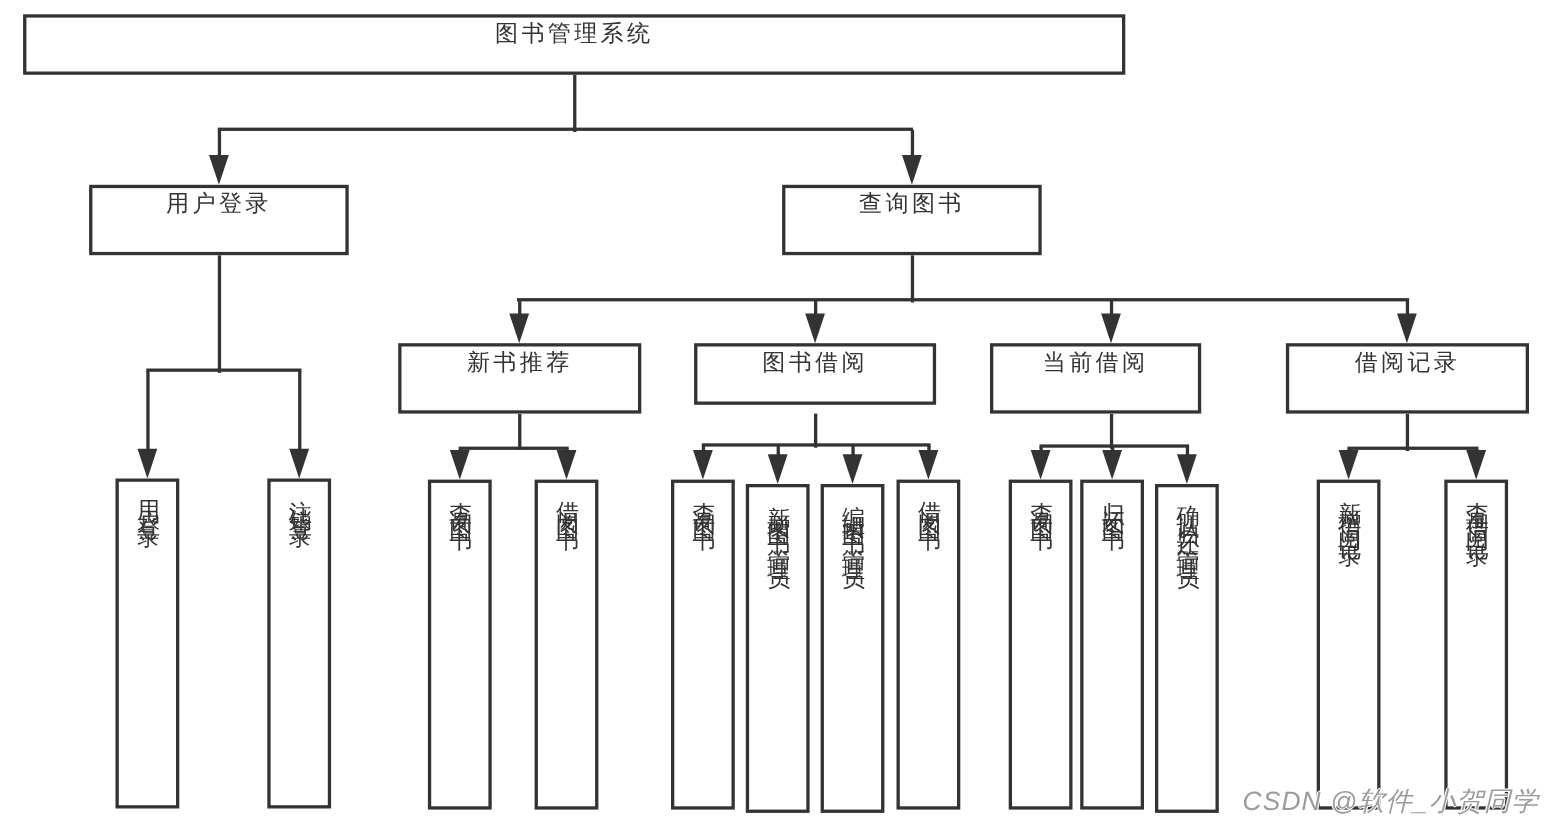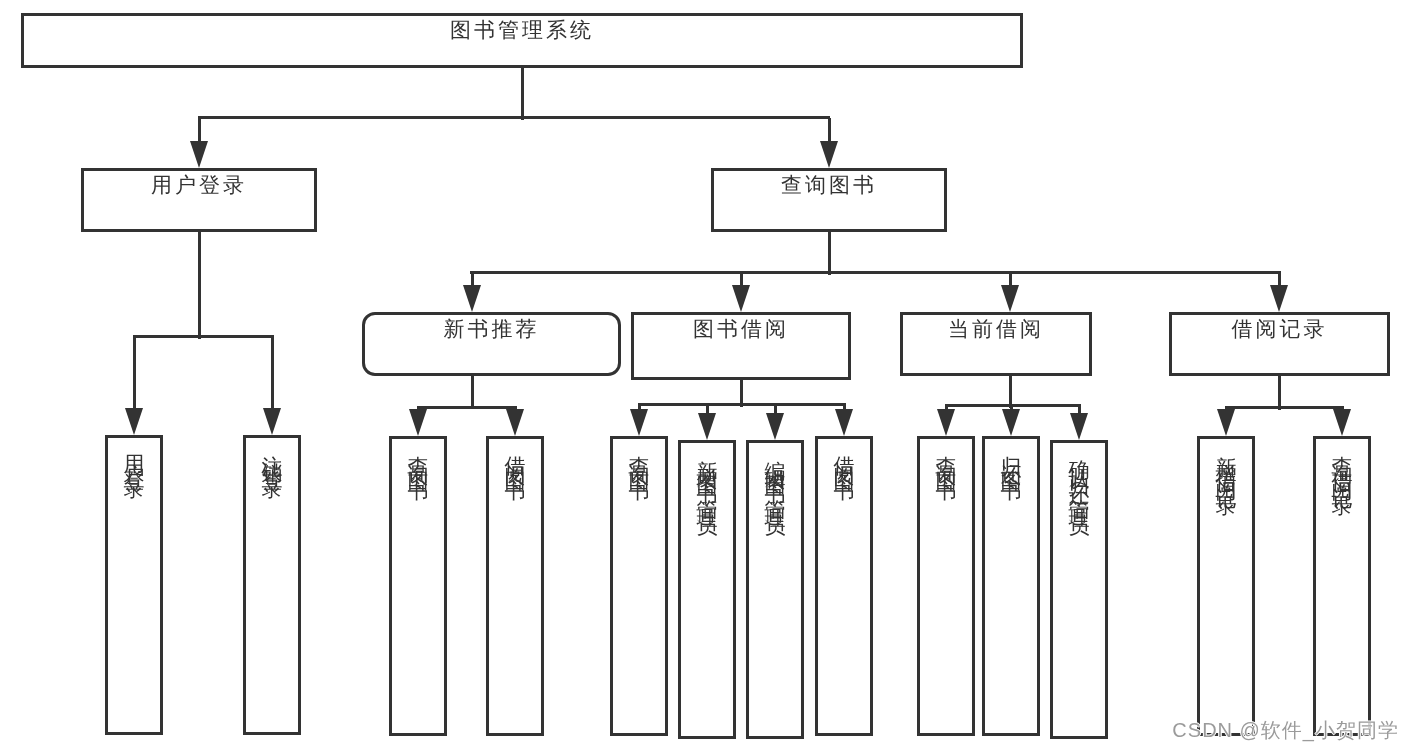--- a/index.html
+++ b/index.html
@@ -57,46 +57,47 @@
     height: 0;
     border-left: 9px solid transparent;
     border-right: 9px solid transparent;
     border-top: 27px solid var(--line);
     z-index: 1;
   }
   .watermark {
     position: absolute;
     right: 6px;
     bottom: 3px;
-    font-size: 20px;
+    font-size: 24px;
     letter-spacing: 1px;
     color: var(--wm);
     z-index: 6;
     text-shadow: 1px 0 0 #fff, -1px 0 0 #fff, 0 1px 0 #fff, 0 -1px 0 #fff;
     white-space: nowrap;
+    font-style: italic;
   }
 </style>
 </head>
 <body>
 
 <div id="canvas">
   <div class="watermark">CSDN @软件_小贺同学</div>
 <div class="node" style="left: 21px; top: 13px; width: 1002px; height: 55px;">
       <span class="node-label">图书管理系统</span>
     </div>
     <div class="node" style="left: 81px; top: 168px; width: 236px; height: 64px;">
       <span class="node-label">用户登录</span>
     </div>
     <div class="node" style="left: 711px; top: 168px; width: 236px; height: 64px;">
       <span class="node-label">查询图书</span>
     </div>
-    <div class="node" style="left: 362px; top: 312px; width: 259px; height: 64px; border-radius: 13px;">
+    <div class="node" style="left: 362px; top: 312px; width: 221px; height: 64px;">
       <span class="node-label">新书推荐</span>
     </div>
-    <div class="node" style="left: 631px; top: 312px; width: 220px; height: 68px;">
+    <div class="node" style="left: 631px; top: 312px; width: 220px; height: 56px;">
       <span class="node-label">图书借阅</span>
     </div>
     <div class="node" style="left: 900px; top: 312px; width: 192px; height: 64px;">
       <span class="node-label">当前借阅</span>
     </div>
     <div class="node" style="left: 1169px; top: 312px; width: 221px; height: 64px;">
       <span class="node-label">借阅记录</span>
     </div>
     <div class="node vertical" style="left: 105px; top: 435px; width: 58px; height: 300px;">
       <span class="node-label">用户登录</span>

